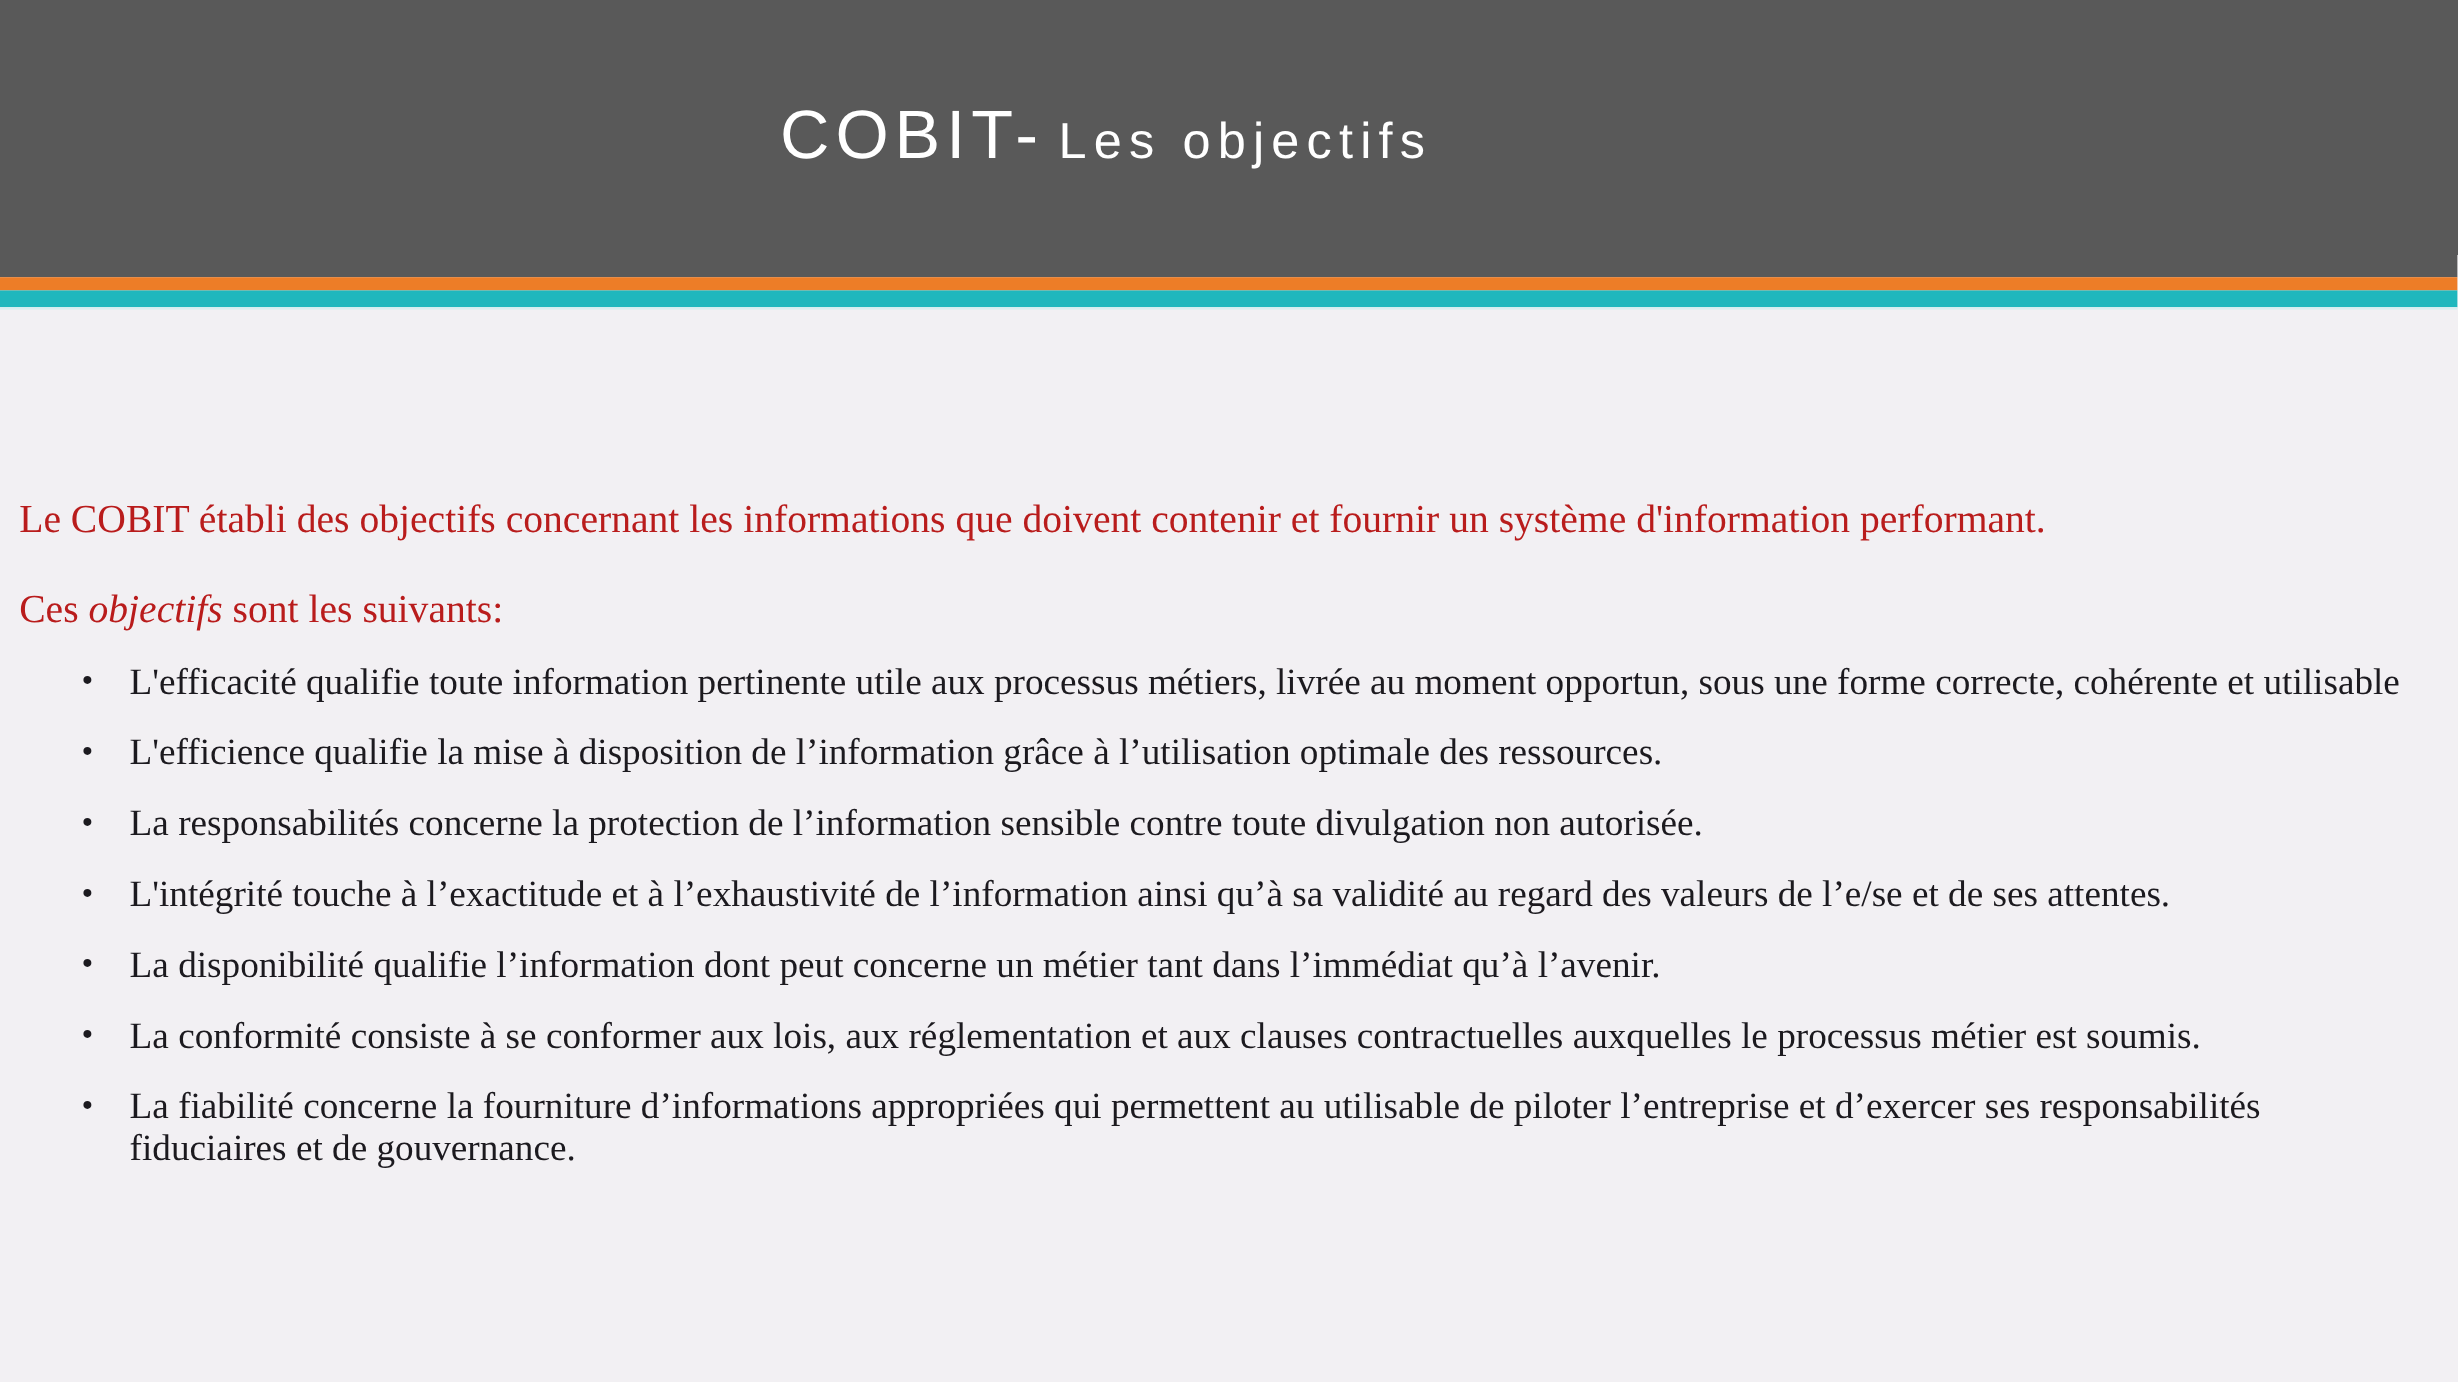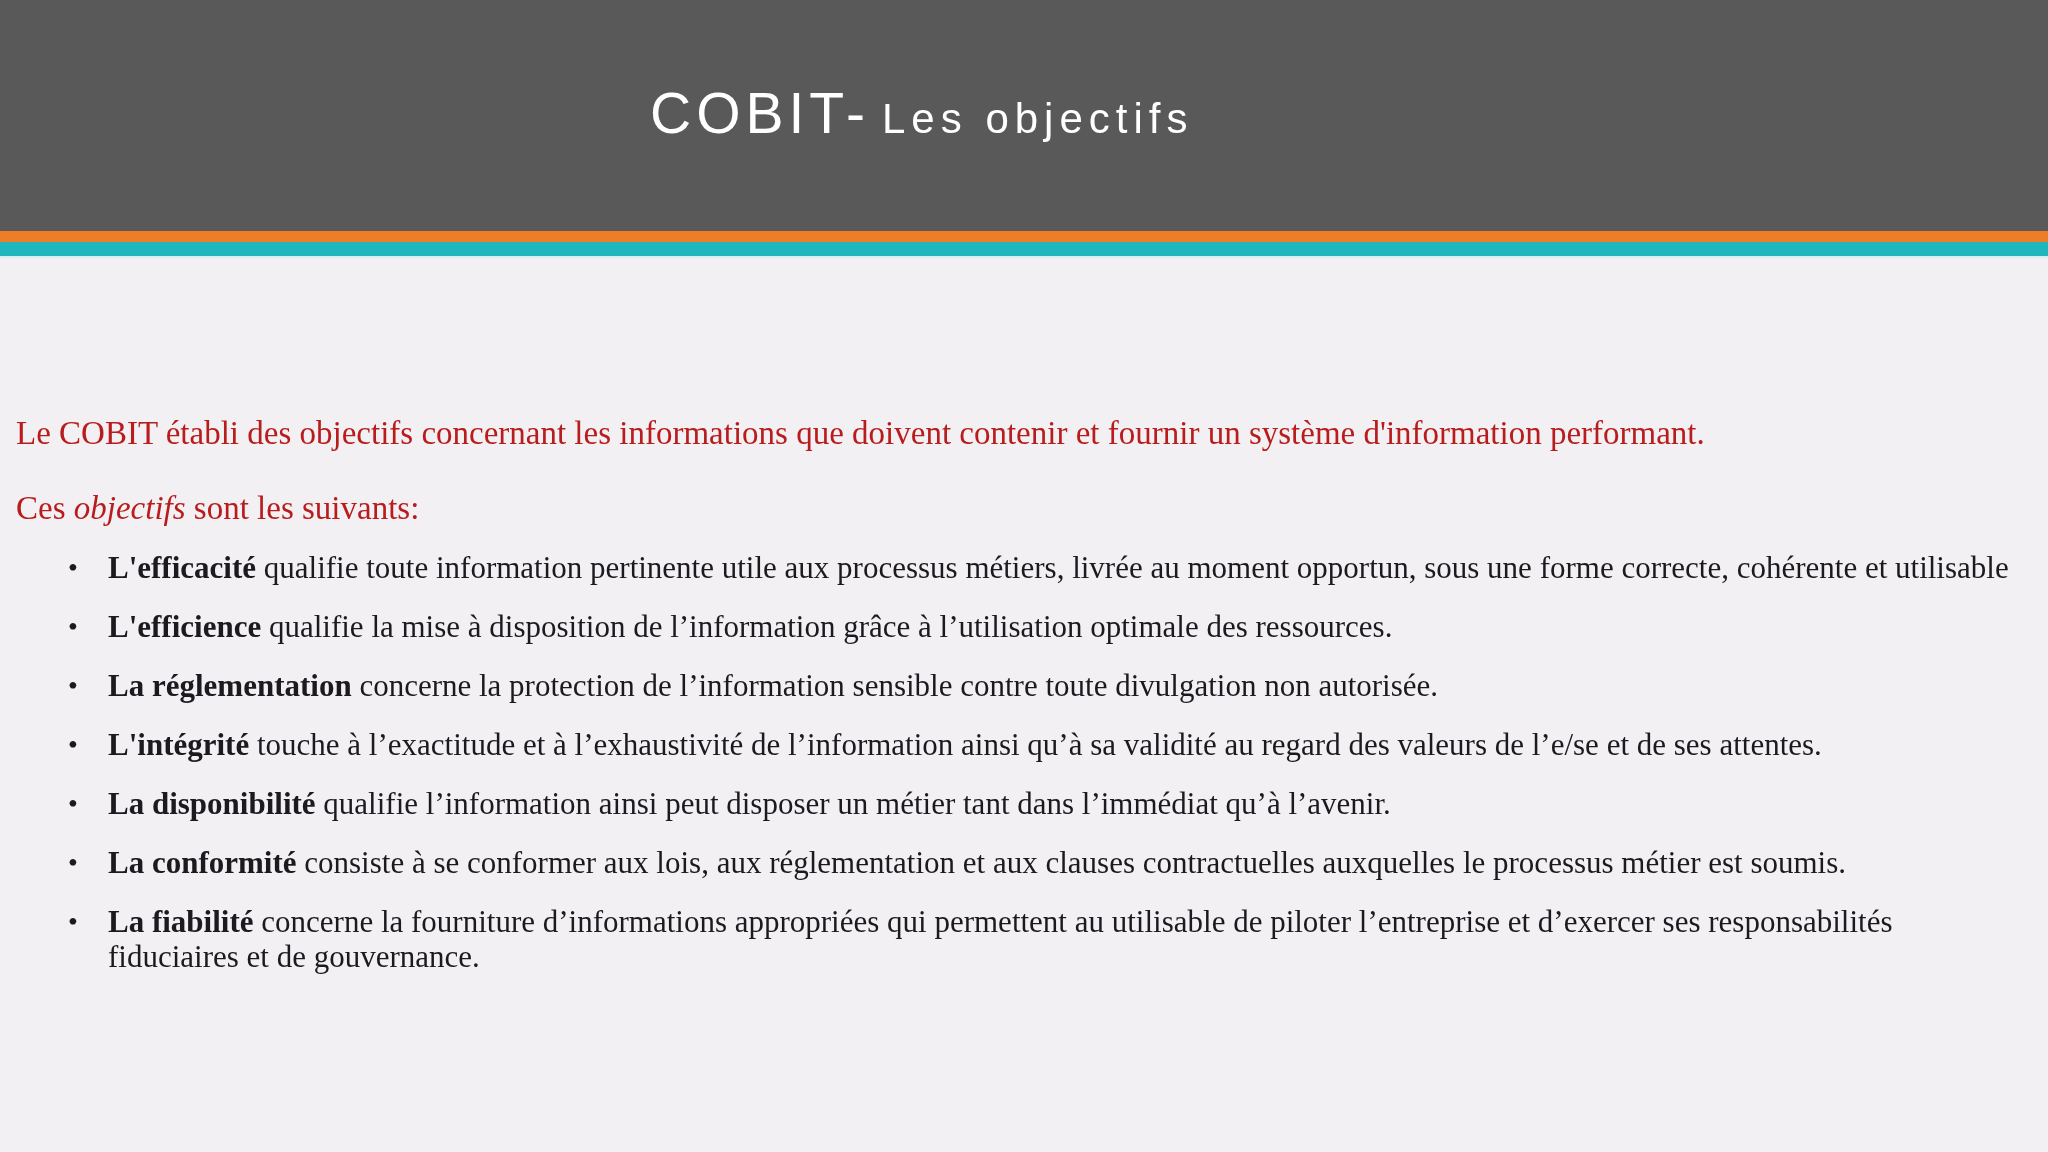--- a/index.html
+++ b/index.html
@@ -43,21 +43,21 @@
     position: absolute; left: 0; top: 550px; width: 2048px;
     margin: 0; padding: 0; list-style: none;
   }
   .item {
     position: relative; padding-left: 108px; padding-right: 30px;
     color: #1c1a1f; font-size: 31px; line-height: 35px;
   }
   .bullet {
     position: absolute; left: 68px; top: 0; font-size: 28px;
   }
-  .term { font-weight: bold; }
+  .term { font-weight: normal; }
 </style>
 </head>
 <body>
 
 <div class="header">
   <div class="title">
     <span class="title-main">COBIT-</span><span class="title-sub">Les objectifs</span>
   </div>
 </div>
 <div class="bar-orange"></div>
@@ -73,29 +73,29 @@
   <li class="item" style="margin-top:0">
     <span class="bullet">•</span>
     <span class="term">L'efficacité</span><span> qualifie toute information pertinente utile aux processus métiers, livrée au moment opportun, sous une forme correcte, cohérente et utilisable</span>
   </li>
   <li class="item" style="margin-top:24px">
     <span class="bullet">•</span>
     <span class="term">L'efficience</span><span> qualifie la mise à disposition de l’information grâce à l’utilisation optimale des ressources.</span>
   </li>
   <li class="item" style="margin-top:24px">
     <span class="bullet">•</span>
-    <span class="term">La réglementation</span><span> concerne la protection de l’information sensible contre toute divulgation non autorisée.</span>
+    <span class="term">La responsabilités</span><span> concerne la protection de l’information sensible contre toute divulgation non autorisée.</span>
   </li>
   <li class="item" style="margin-top:24px">
     <span class="bullet">•</span>
     <span class="term">L'intégrité</span><span> touche à l’exactitude et à l’exhaustivité de l’information ainsi qu’à sa validité au regard des valeurs de l’e/se et de ses attentes.</span>
   </li>
   <li class="item" style="margin-top:24px">
     <span class="bullet">•</span>
-    <span class="term">La disponibilité</span><span> qualifie l’information ainsi  peut disposer un métier tant dans l’immédiat qu’à l’avenir.</span>
+    <span class="term">La disponibilité</span><span> qualifie l’information dont  peut concerne un métier tant dans l’immédiat qu’à l’avenir.</span>
   </li>
   <li class="item" style="margin-top:24px">
     <span class="bullet">•</span>
     <span class="term">La conformité</span><span> consiste à se conformer aux lois, aux réglementation et aux clauses contractuelles auxquelles le processus métier est soumis.</span>
   </li>
   <li class="item" style="margin-top:24px">
     <span class="bullet">•</span>
     <span class="term">La fiabilité</span><span> concerne la fourniture d’informations appropriées qui permettent au utilisable de piloter l’entreprise et d’exercer ses responsabilités fiduciaires et de gouvernance.</span>
   </li>
 </ul>

